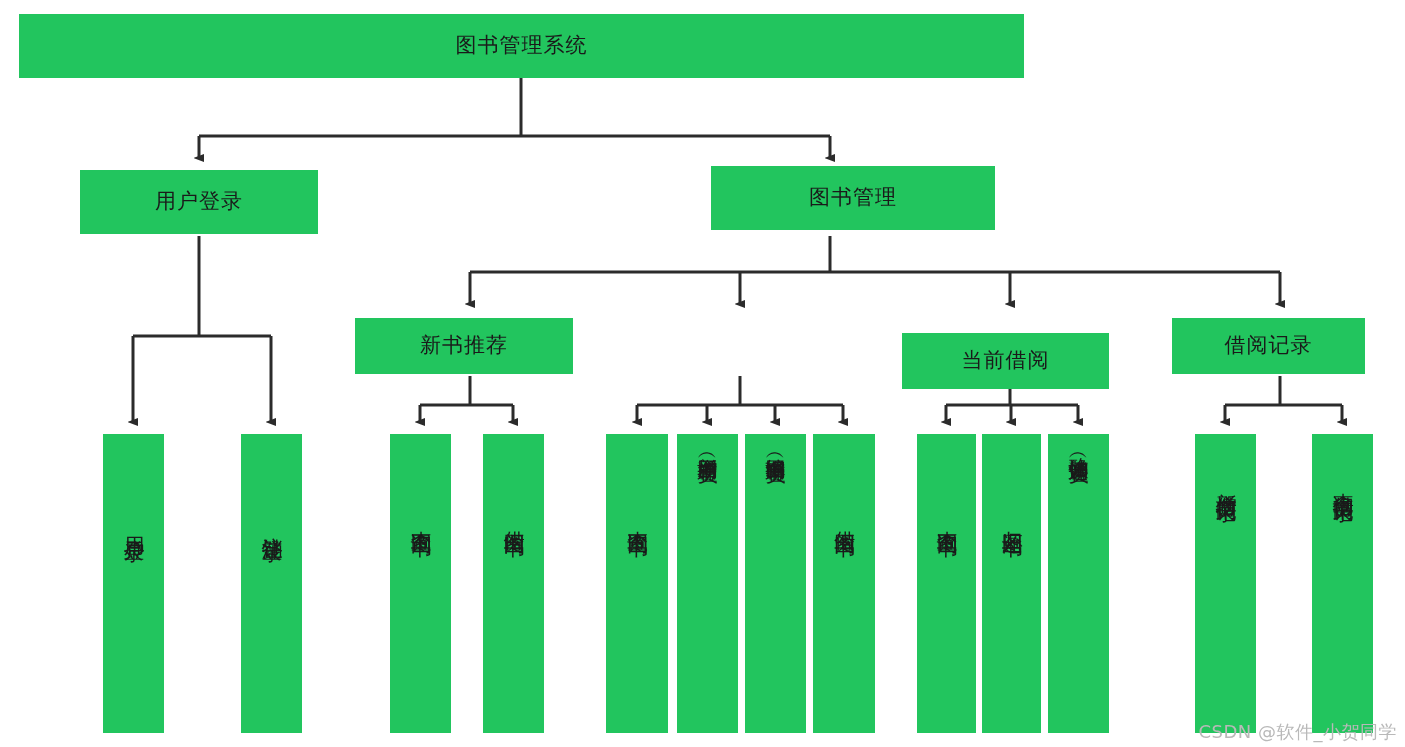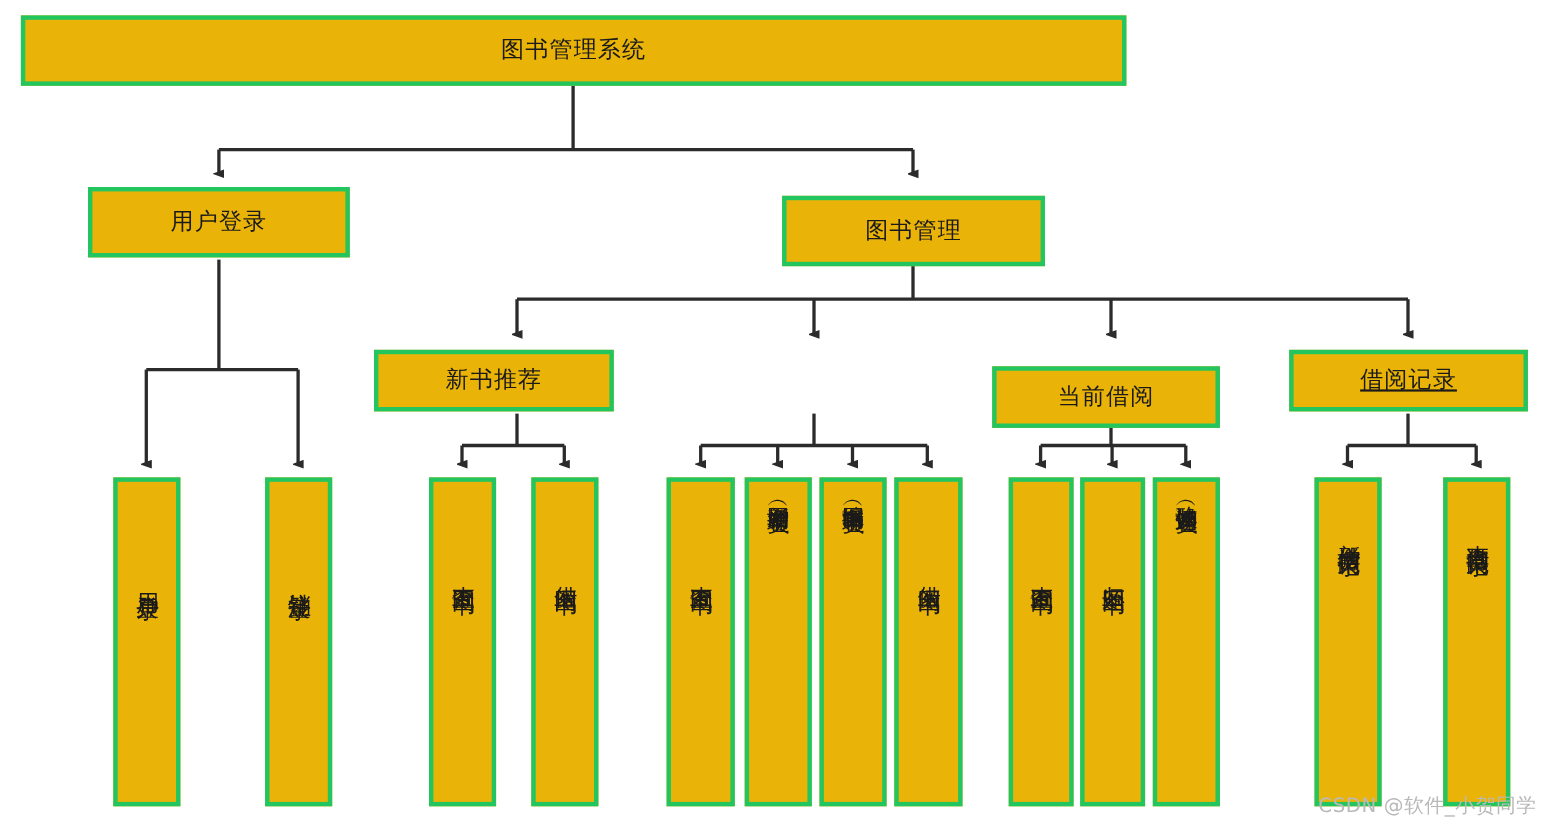--- a/index.html
+++ b/index.html
@@ -14,22 +14,22 @@
   #canvas {
     position: relative;
     width: 1405px;
     height: 747px;
     background: #ffffff;
     overflow: hidden;
   }
   .node {
     position: absolute;
     box-sizing: border-box;
-    background: #eab308;
-    border: 4px solid #22c55e;
+    background: #22c55e;
+    border: 2px solid #22c55e;
     display: flex;
     align-items: center;
     justify-content: center;
     color: #1a1a1a;
   }
   .node.h {
     font-size: 21px;
     letter-spacing: 1px;
   }
   .node.h .lbl {
@@ -128,31 +128,31 @@
     </g>
   </svg>
 
   <div class="node h" style="left:19px; top:14px; width:1005px; height:64px;">
     <span class="lbl">图书管理系统</span>
   </div>
 
   <div class="node h" style="left:80px; top:170px; width:238px; height:64px;">
     <span class="lbl">用户登录</span>
   </div>
-  <div class="node h" style="left:711px; top:178px; width:239px; height:64px;">
+  <div class="node h" style="left:711px; top:166px; width:284px; height:64px;">
     <span class="lbl">图书管理</span>
   </div>
 
-  <div class="node h" style="left:340px; top:318px; width:218px; height:56px;">
+  <div class="node h" style="left:355px; top:318px; width:218px; height:56px;">
     <span class="lbl">新书推荐</span>
   </div>
   <div class="node h" style="left:902px; top:333px; width:207px; height:56px;">
     <span class="lbl">当前借阅</span>
   </div>
-  <div class="node h" style="left:1172px; top:318px; width:217px; height:56px;text-decoration:underline;">
+  <div class="node h" style="left:1172px; top:318px; width:193px; height:56px;">
     <span class="lbl">借阅记录</span>
   </div>
 
   <div class="node v" style="left:103px; top:434px; width:61px; height:299px; padding-top:84px;">
     <span class="lbl">用户登录</span>
   </div>
   <div class="node v" style="left:241px; top:434px; width:61px; height:299px; padding-top:84px;">
     <span class="lbl">注销登录</span>
   </div>
 

